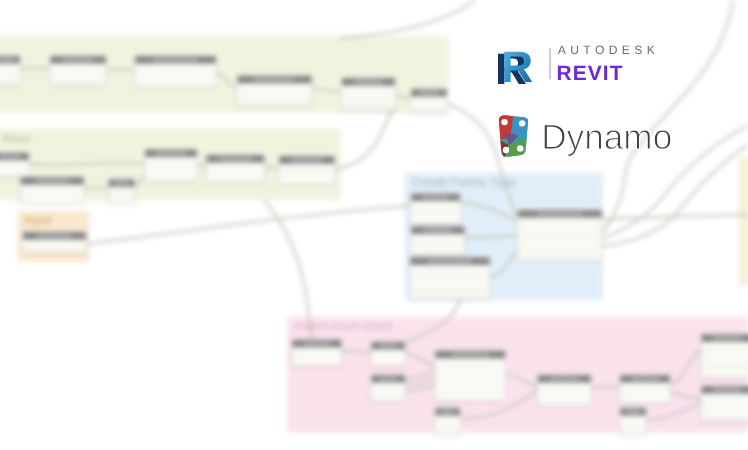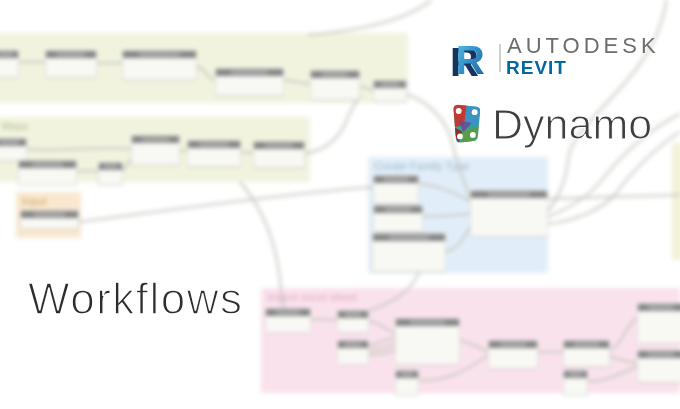--- a/index.html
+++ b/index.html
@@ -16,26 +16,26 @@
   .node-body{position:absolute;left:0;right:0;top:7px;bottom:0;
              background:repeating-linear-gradient(to bottom,#fbfbf7 0 5px,#e9e9e0 5px 6px);}
   #wires{position:absolute;left:0;top:0;z-index:2;}
   .node{z-index:3;}
   .group{z-index:1;}
   .veil{position:absolute;inset:0;background:rgba(255,255,255,0.14);z-index:4;pointer-events:none;}
   
   .overlay{position:absolute;inset:0;z-index:5;}
   .revit-logo{position:absolute;left:450px;top:37px;}
   .brand-divider{position:absolute;left:499px;top:44px;width:2px;height:28px;background:#cfcfcf;}
-  .autodesk-label{position:absolute;left:507px;top:37px;font-size:22px;letter-spacing:4px;
+  .autodesk-label{position:absolute;left:507px;top:37px;font-size:11px;letter-spacing:4px;
                   color:#6d6d6d;line-height:18px;}
   .revit-label{position:absolute;left:506px;top:56px;font-size:19px;font-weight:700;
-               letter-spacing:1px;color:#0369a1;line-height:24px;}
+               letter-spacing:1px;color:#6d28d9;line-height:24px;}
   .dynamo-logo{position:absolute;left:450px;top:102px;}
-  .dynamo-label{position:absolute;left:492px;top:101px;font-size:43px;color:#3f3f3f;
+  .dynamo-label{position:absolute;left:492px;top:101px;font-size:32px;color:#3f3f3f;
                 line-height:46px;-webkit-text-stroke:1px #ffffff;}
   .headline{position:absolute;left:28px;top:268px;font-size:44px;line-height:61px;
             color:#2d2d2d;letter-spacing:1.5px;-webkit-text-stroke:1.4px #ffffff;}
 </style>
 </head>
 <body>
 
 <div class="canvas">
 
   <div class="graph-layer" id="graph-layer">
@@ -239,16 +239,15 @@
         </g>
         <circle cx="9.2" cy="8.2" r="3.1" fill="#fff"></circle>
         <circle cx="26.2" cy="9.4" r="3.1" fill="#fff"></circle>
         <circle cx="10.6" cy="35.2" r="3.1" fill="#fff"></circle>
         <circle cx="24.3" cy="33.6" r="3.1" fill="#fff"></circle>
       </svg>
     </span>
     <div class="dynamo-label">Dynamo</div>
 
     <div class="headline">
-      <div>Workflows</div>
     </div>
   </div>
 </div>
 
 </body></html>

